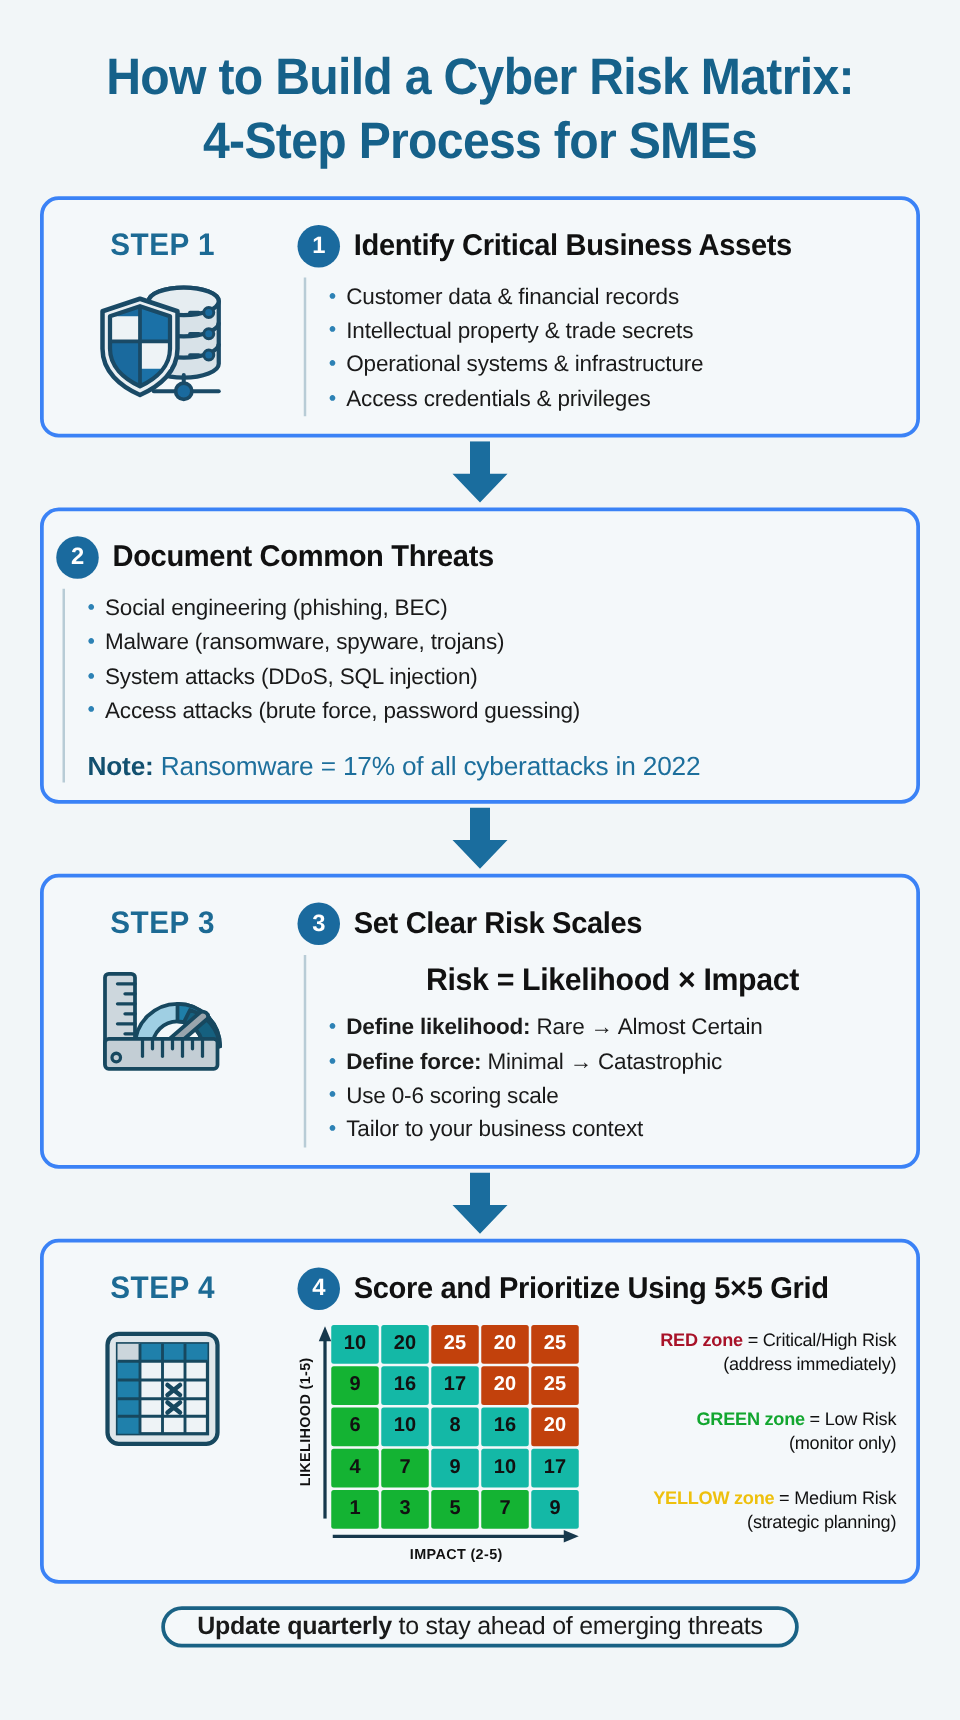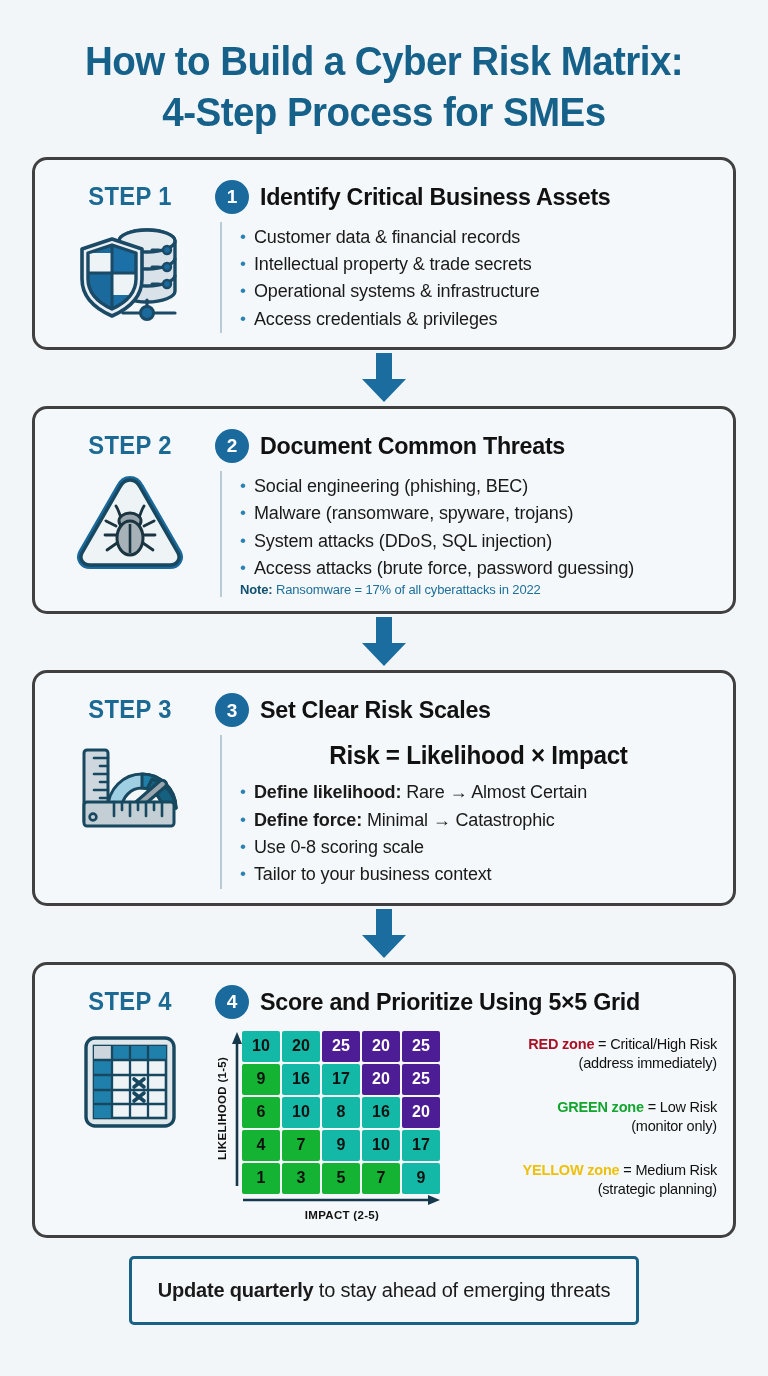--- a/index.html
+++ b/index.html
@@ -39,25 +39,26 @@
   }
 
   
   .cards {
     padding: 0 32px;
   }
 
   .card {
     position: relative;
     background: #f4f8fa;
-    border: 3px solid #404040;
+    border: 3px solid #3b82f6;
     border-radius: 15px;
     display: flex;
     align-items: stretch;
     padding: 14px 16px 14px 10px;
+    gap: 23px;
   }
 
   .card-left {
     width: 170px;
     flex: 0 0 170px;
     display: flex;
     flex-direction: column;
     align-items: center;
   }
 
@@ -143,23 +144,23 @@
   .bullet .dot {
     color: #2d82b5;
     flex: 0 0 14px;
     font-size: 17px;
     line-height: 1.56;
   }
   .bullet .btxt { flex: 1; }
   .bullet b { font-weight: bold; }
 
   .note {
-    font-size: 13px;
+    font-size: 21px;
     color: #1d6f9c;
-    margin-top: 0;
+    margin-top: 20px;
     letter-spacing: -0.15px;
   }
   .note b { color: #12506f; font-weight: bold; }
 
   .formula {
     font-size: 25px;
     font-weight: bold;
     color: #111;
     text-align: center;
     margin: 4px 0 9px;
@@ -225,21 +226,21 @@
     display: flex;
     align-items: center;
     justify-content: center;
     font-size: 16px;
     font-weight: bold;
     border-radius: 2px;
     line-height: 1;
   }
   .cell.green  { background: #14b333; color: #111; }
   .cell.yellow { background: #14b8a6; color: #111; }
-  .cell.red    { background: #4c1d95; color: #fff; }
+  .cell.red    { background: #c2410c; color: #fff; }
 
   .xlabel {
     font-size: 11.5px;
     font-weight: bold;
     letter-spacing: 0.3px;
     text-align: center;
     color: #111;
     margin-top: 1px;
   }
 
@@ -264,23 +265,23 @@
   .zone.green  { color: #12a62f; }
 
   
   .footer-wrap {
     padding: 18px 40px 0;
     display: flex;
     justify-content: center;
   }
   .footer {
     border: 3px solid #1a6285;
-    border-radius: 5px;
+    border-radius: 20px;
     background: #f4f8fa;
-    padding: 20px 26px;
+    padding: 2px 26px;
     font-size: 20px;
     color: #1a1a1a;
     letter-spacing: -0.2px;
     white-space: nowrap;
   }
   .footer b { font-weight: bold; }
 </style>
 </head>
 <body>
 
@@ -363,43 +364,20 @@
       </div>
     </div>
 
     <div class="connector">
       <svg width="46" height="50" viewBox="0 0 46 50">
         <path d="M15 0 H31 V26 H45 L23 49 L1 26 H15 Z" fill="#1a6d9e"></path>
       </svg>
     </div>
 
     <div class="card">
-      <div class="card-left">
-        <div class="step-label">STEP 2</div>
-        <div class="step-icon">
-          <svg width="112" height="104" viewBox="0 0 112 104">
-            <path d="M56 10 C61 10 64 13 66 17 L104 83 C107 89 103 95 96 95 H16 C9 95 5 89 8 83 L46 17 C48 13 51 10 56 10 Z" fill="none" stroke="#1a6a9e" stroke-width="8" stroke-linejoin="round"></path>
-            <path d="M56 10 C61 10 64 13 66 17 L104 83 C107 89 103 95 96 95 H16 C9 95 5 89 8 83 L46 17 C48 13 51 10 56 10 Z" fill="#eef3f6" stroke="#17485f" stroke-width="3.4" stroke-linejoin="round"></path>
-
-            <g stroke="#1a3440" stroke-width="2.8" fill="none" stroke-linecap="round">
-              <path d="M47 48 C45 42 44 39 42 36"></path>
-              <path d="M65 48 C67 42 68 39 70 36"></path>
-              <path d="M42 56 L32 51"></path>
-                <path d="M42 65 L31 65"></path>
-                <path d="M43 73 L33 80"></path>
-              <path d="M70 56 L80 51"></path>
-                <path d="M70 65 L81 65"></path>
-                <path d="M69 73 L79 80"></path>
-            </g>
-            <ellipse cx="56" cy="51" rx="11" ry="8" fill="#9aa5ad" stroke="#1a3440" stroke-width="3"></ellipse>
-            <ellipse cx="56" cy="68" rx="13" ry="17" fill="#a7b1b8" stroke="#1a3440" stroke-width="3"></ellipse>
-            <line x1="56" y1="54" x2="56" y2="83" stroke="#1a3440" stroke-width="2.6"></line>
-          </svg>
-        </div>
-      </div>
       <div class="card-right">
         <div class="card-head">
           <div class="badge">2</div>
           <div class="card-title">Document Common Threats</div>
         </div>
         <div class="body-wrap">
           <div class="divider"></div>
           <div class="bullets">
             <div class="bullet">
                 <span class="dot">•</span>
@@ -477,21 +455,21 @@
             <div class="bullet">
                 <span class="dot">•</span>
                 <span class="btxt"><b>Define likelihood:</b><span> Rare → Almost Certain</span></span>
               </div>
             <div class="bullet">
                 <span class="dot">•</span>
                 <span class="btxt"><b>Define force:</b><span> Minimal → Catastrophic</span></span>
               </div>
             <div class="bullet">
                 <span class="dot">•</span>
-                <span class="btxt"><span>Use 0-8 scoring scale</span></span>
+                <span class="btxt"><span>Use 0-6 scoring scale</span></span>
               </div>
             <div class="bullet">
                 <span class="dot">•</span>
                 <span class="btxt"><span>Tailor to your business context</span></span>
               </div>
           </div>
         </div>
       </div>
     </div>
 

